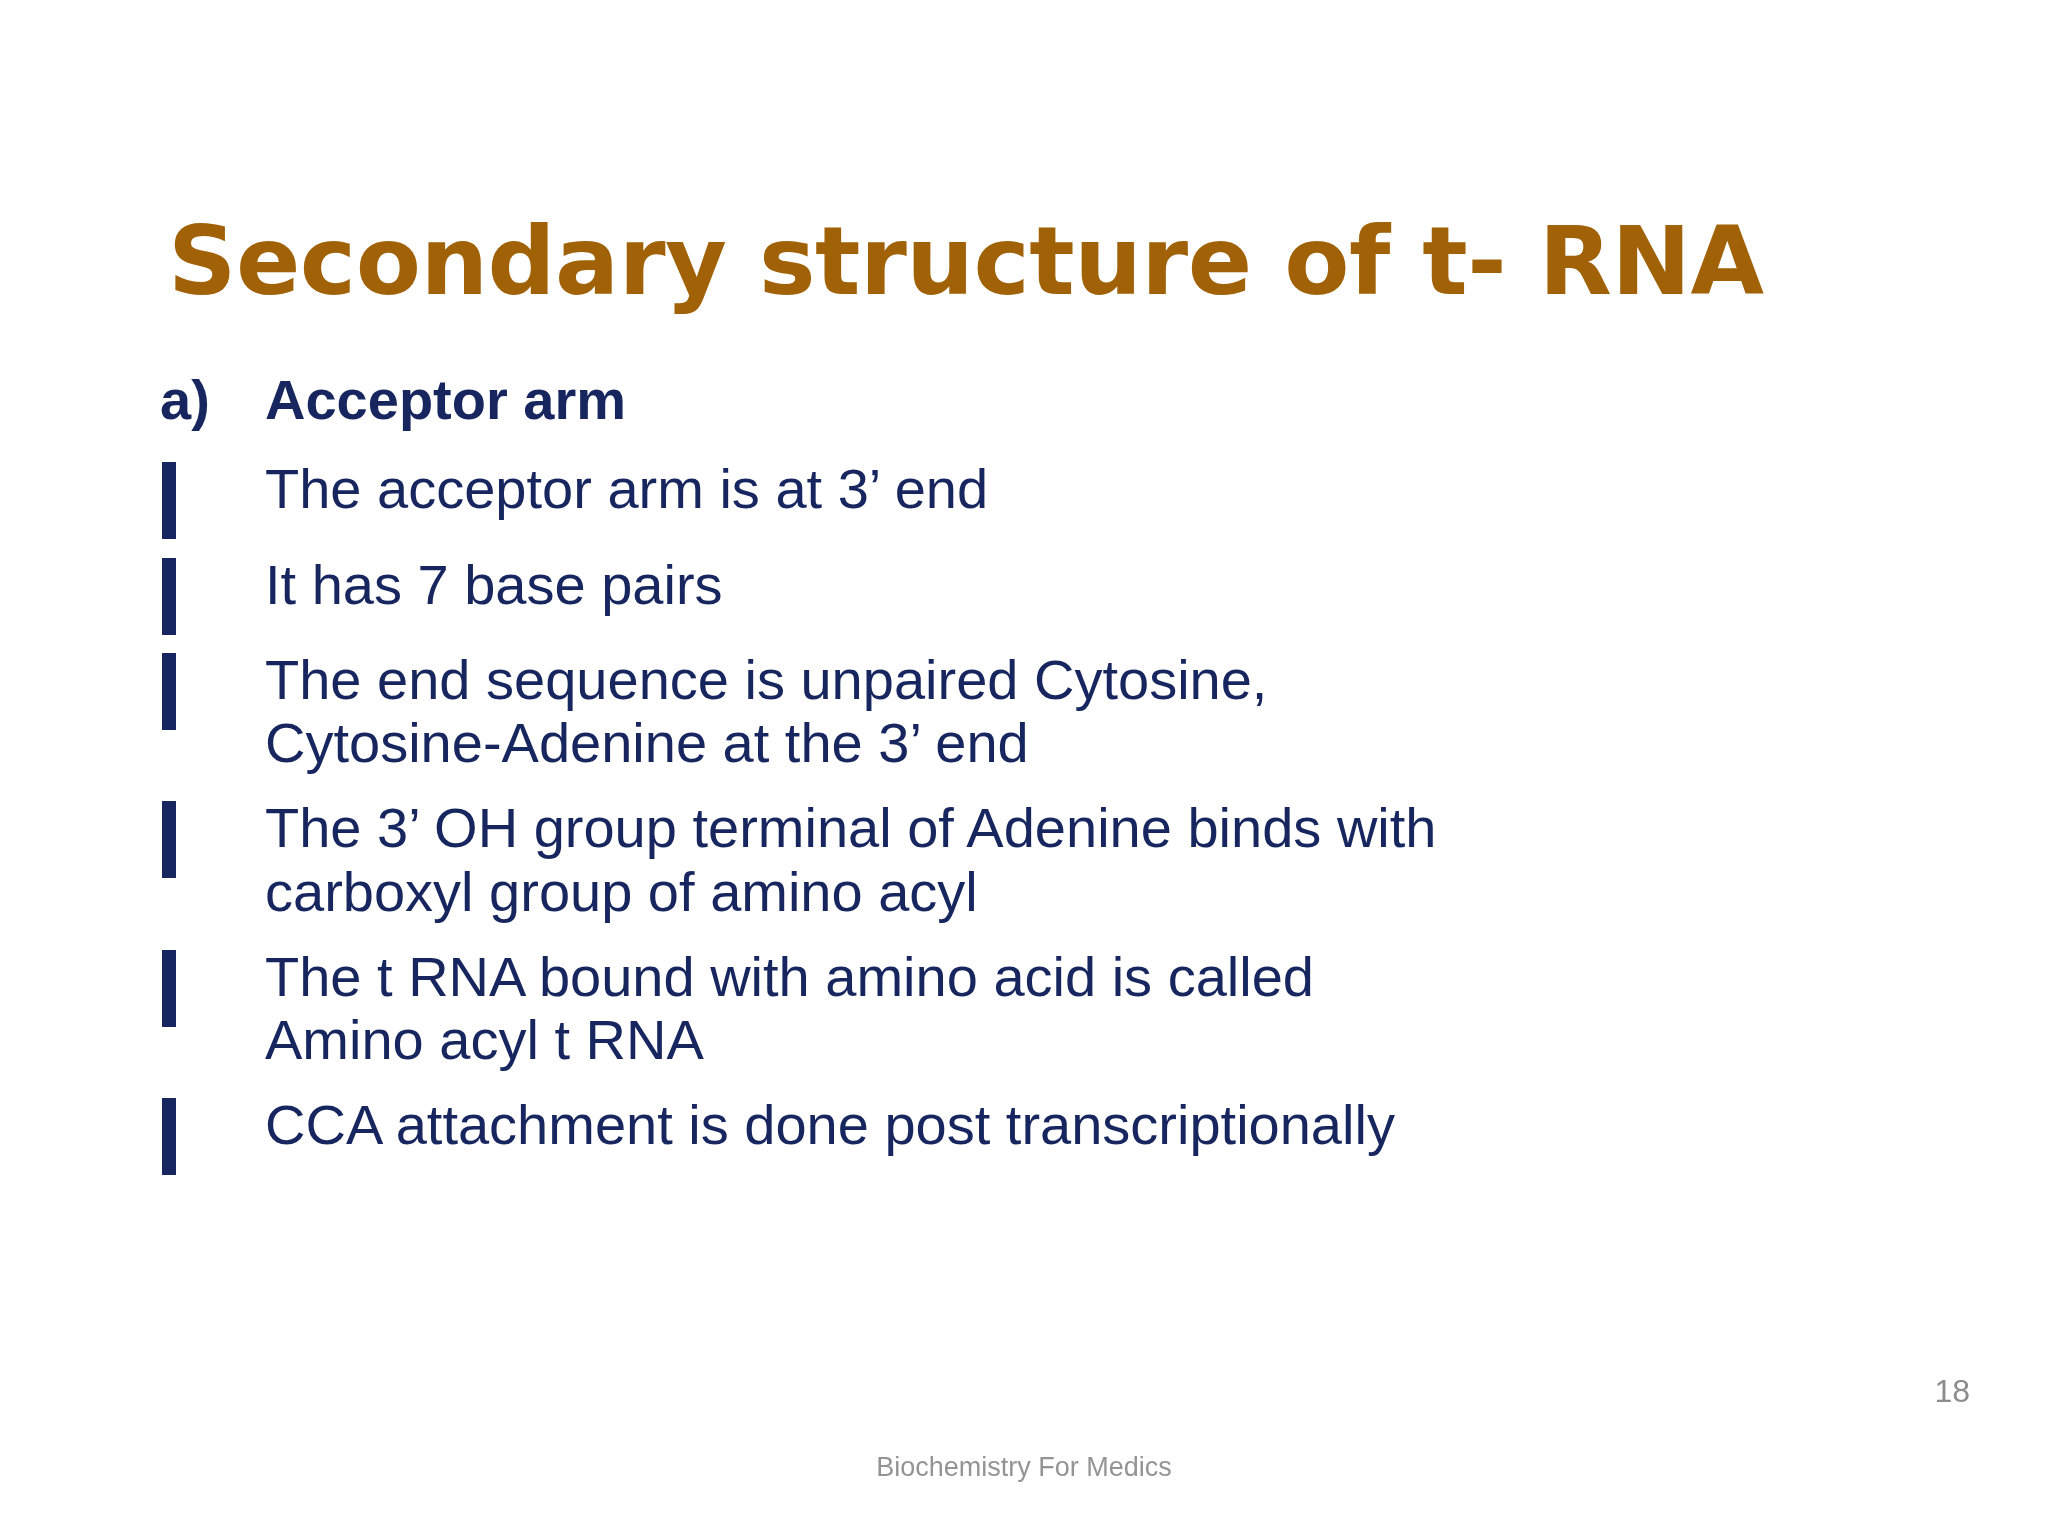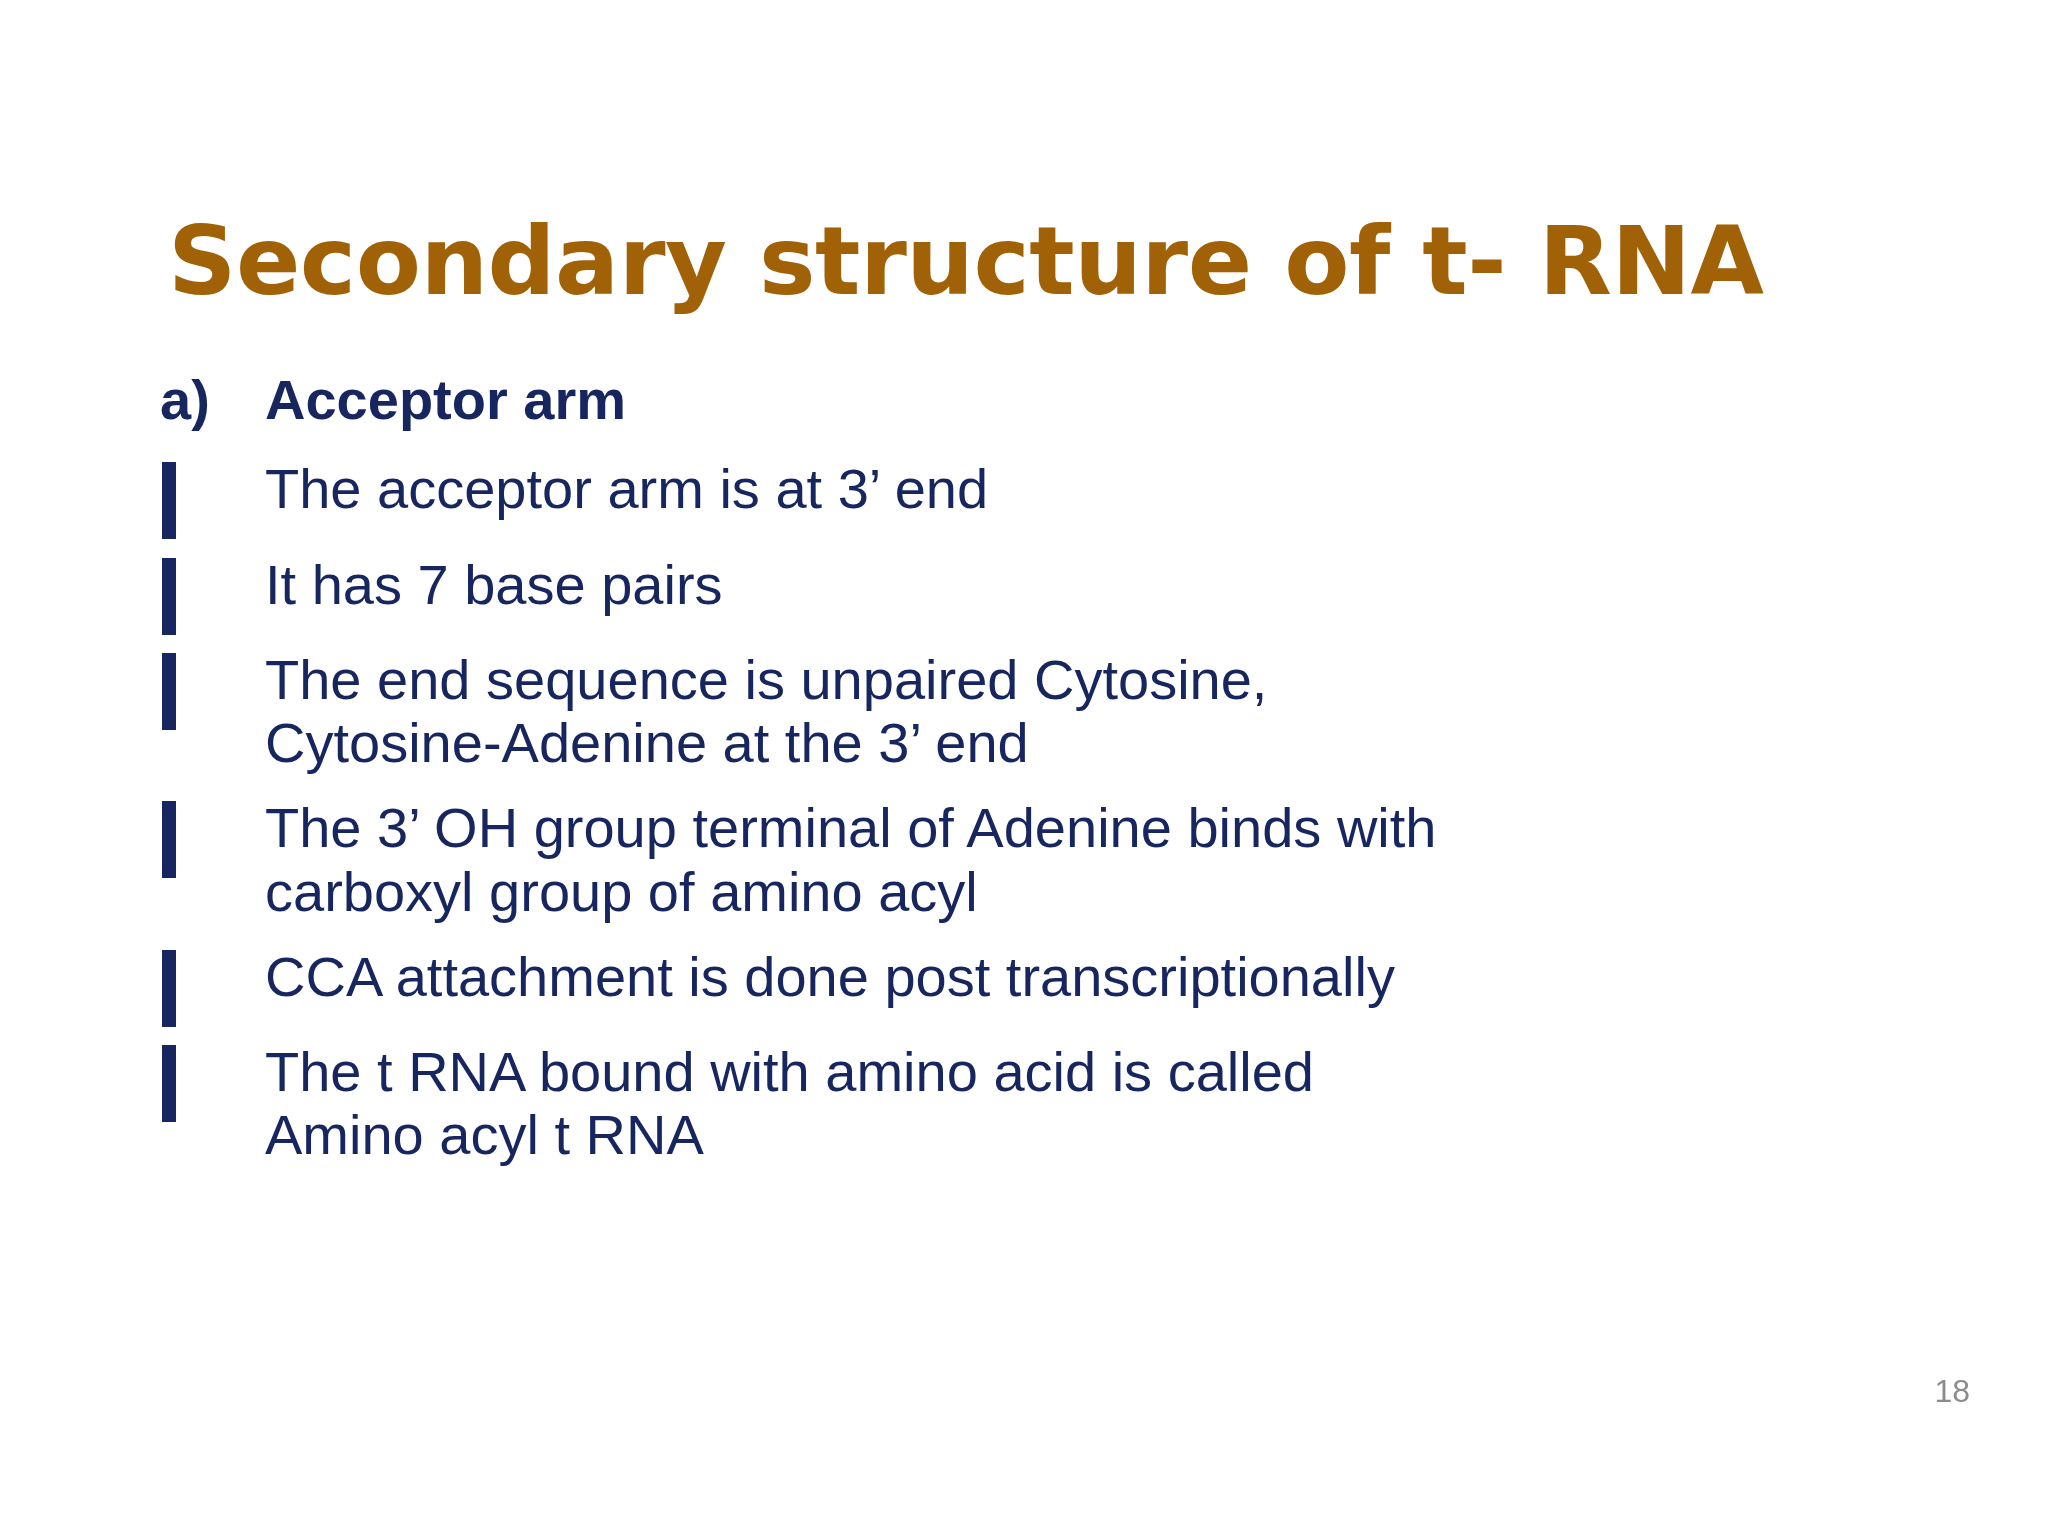--- a/index.html
+++ b/index.html
@@ -174,31 +174,32 @@
           <span class="line">Cytosine-Adenine at the 3’ end</span>
         </span>
       </div>
       <div class="list-item two-line">
         <span class="checkbox-glyph"><span class="box-wrap"><span class="box"></span></span></span>
         <span class="item-text">
           <span class="line">The 3’ OH group terminal of Adenine binds with</span>
           <span class="line">carboxyl group of amino acyl</span>
         </span>
       </div>
-      <div class="list-item">
-        <span class="checkbox-glyph"><span class="box-wrap"><span class="box"></span></span></span>
-        <span class="item-text">
-          <span class="line">CCA attachment is done post transcriptionally</span>
-        </span>
-      </div>
       <div class="list-item two-line">
         <span class="checkbox-glyph"><span class="box-wrap"><span class="box"></span></span></span>
         <span class="item-text">
           <span class="line">The t RNA bound with amino acid is called</span>
           <span class="line">Amino acyl t RNA</span>
         </span>
       </div>
+      <div class="list-item">
+        <span class="checkbox-glyph"><span class="box-wrap"><span class="box"></span></span></span>
+        <span class="item-text">
+          <span class="line">CCA attachment is done post transcriptionally</span>
+        </span>
+      </div>
     </div>
 
+  <div class="footer-note">Biochemistry For Medics</div>
 
   <div class="page-number">18</div>
 
 </div>
 
 </body></html>

